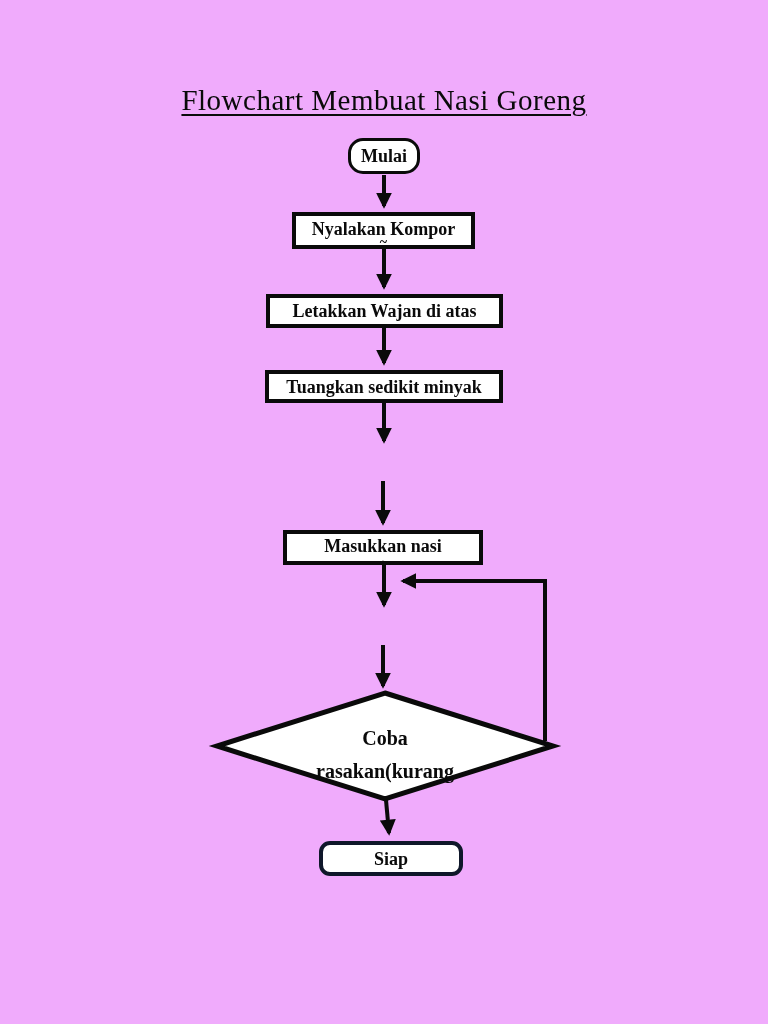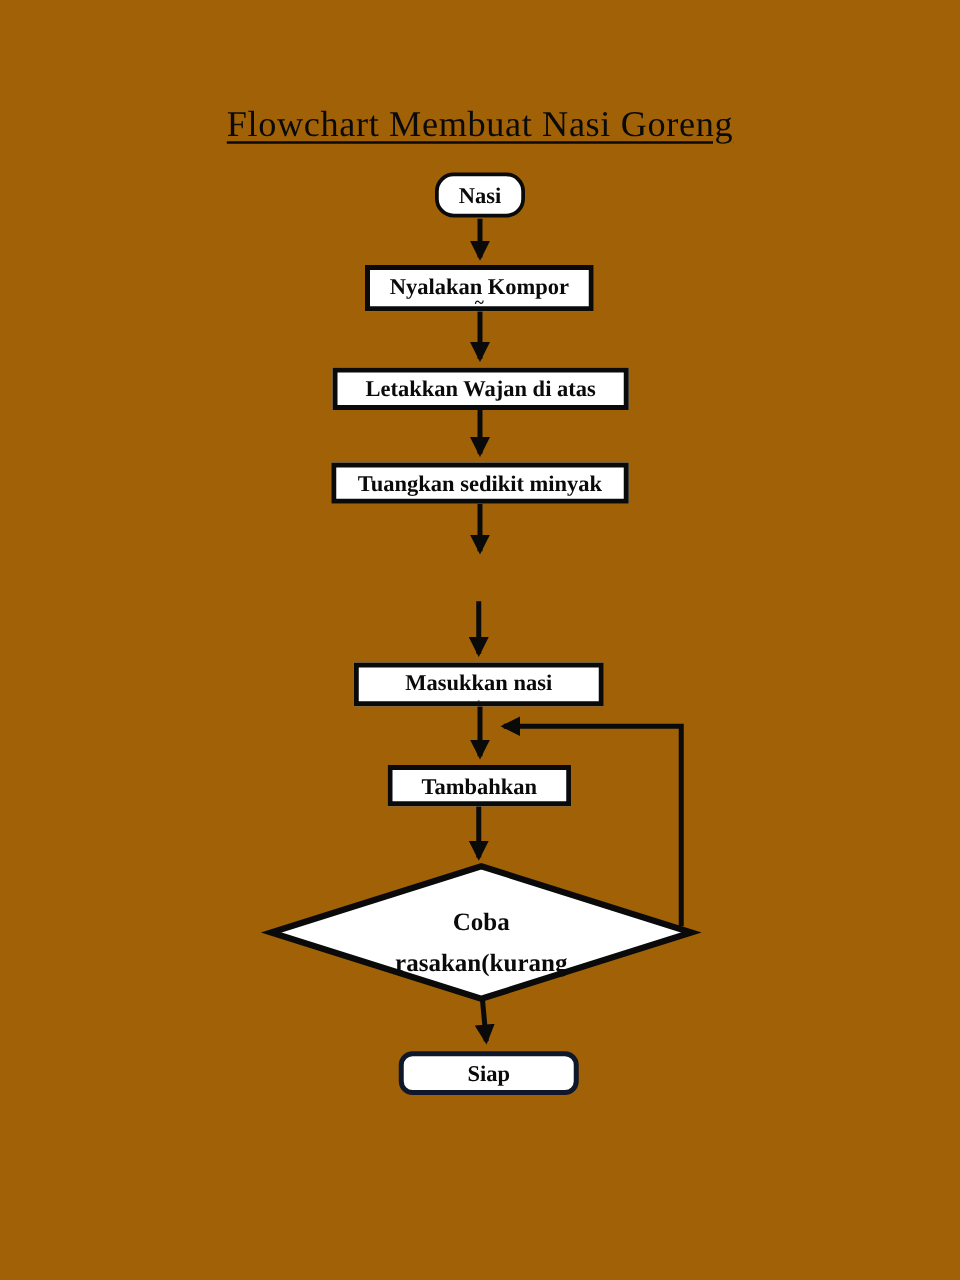--- a/index.html
+++ b/index.html
@@ -4,21 +4,21 @@
 <style>
   html, body {
     margin: 0;
     padding: 0;
     background: #ffffff;
   }
   .page {
     position: relative;
     width: 768px;
     height: 1024px;
-    background: #a16207;
+    background: #f0abfc;
     overflow: hidden;
     font-family: "Liberation Serif", "DejaVu Serif", serif;
     color: #0a0a0a;
   }
   .doc-title {
     position: absolute;
     left: 0;
     top: 84px;
     width: 768px;
     margin: 0;
@@ -105,21 +105,21 @@
       <line x1="384" y1="402" x2="384" y2="441" marker-end="url(#ah)"></line>
       <line x1="383" y1="481" x2="383" y2="523" marker-end="url(#ah)"></line>
       <line x1="384" y1="565" x2="384" y2="605" marker-end="url(#ah)"></line>
       <line x1="383" y1="645" x2="383" y2="686" marker-end="url(#ah)"></line>
       <line x1="386" y1="800" x2="389" y2="833" marker-end="url(#ah)"></line>
       <polyline points="545,741 545,581 403,581" marker-end="url(#ah)"></polyline>
     </g>
   </svg>
 
   <div class="node term" style="left:348px; top:138px; width:72px; height:36px;">
-    <span class="lbl">Nasi</span>
+    <span class="lbl">Mulai</span>
   </div>
 
   <div class="node proc has-frag" style="left:292px; top:212px; width:183px; height:37px;">
     <span class="lbl">Nyalakan Kompor</span>
     <span class="frag">~</span>
   </div>
 
   <div class="node proc" style="left:266px; top:294px; width:237px; height:34px;">
     <span class="lbl">Letakkan Wajan di atas</span>
   </div>
@@ -127,23 +127,20 @@
   <div class="node proc" style="left:265px; top:370px; width:238px; height:33px;">
     <span class="lbl">Tuangkan sedikit minyak</span>
   </div>
 
 
   <div class="node proc has-frag" style="left:283px; top:530px; width:200px; height:35px;">
     <span class="lbl">Masukkan nasi</span>
     <span class="frag">.</span>
   </div>
 
-  <div class="node proc" style="left:310px; top:612px; width:147px; height:33px;">
-    <span class="lbl">Tambahkan</span>
-  </div>
 
   <div class="diamond-label">Coba
 rasakan(kurang</div>
 
   <div class="node term-end" style="left:319px; top:841px; width:144px; height:35px;">
     <span class="lbl">Siap</span>
   </div>
 
 </div>
 

